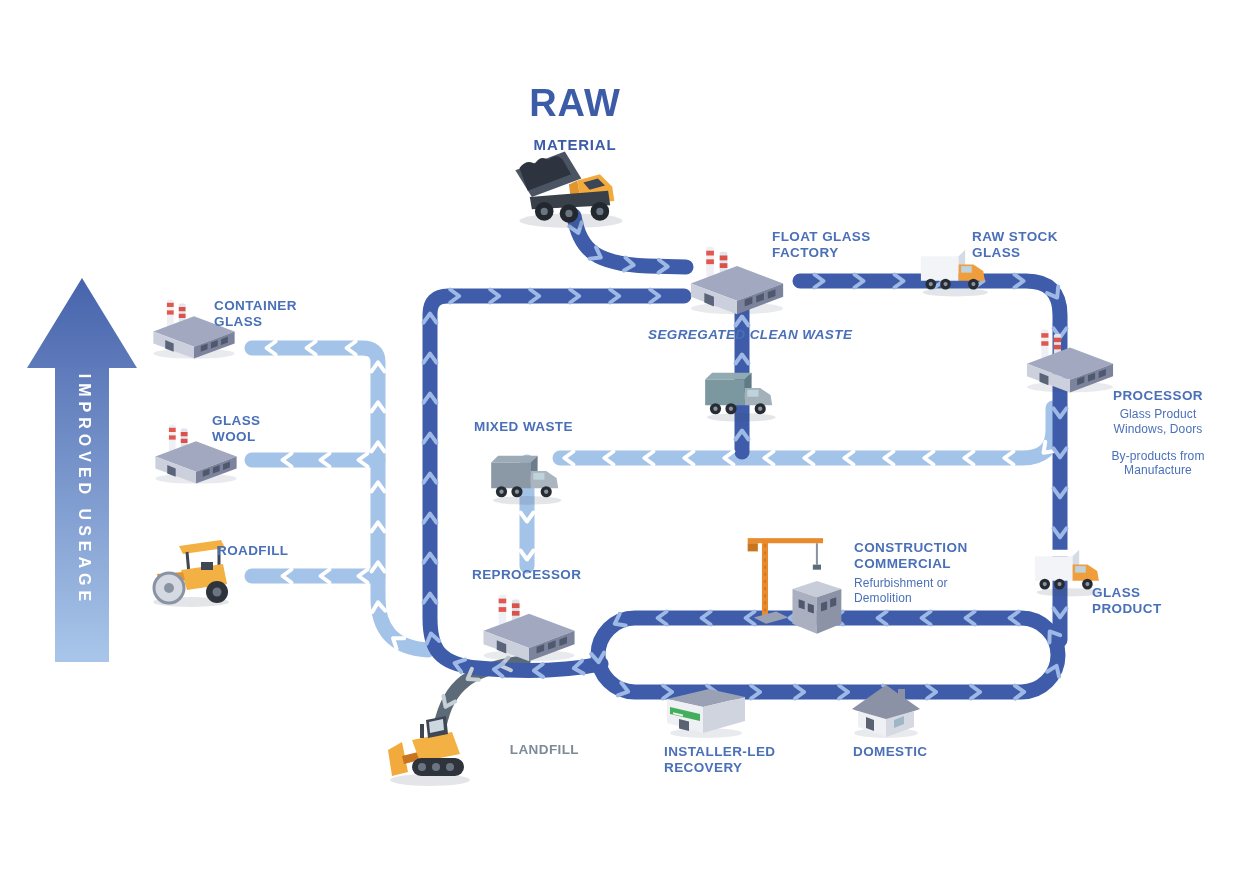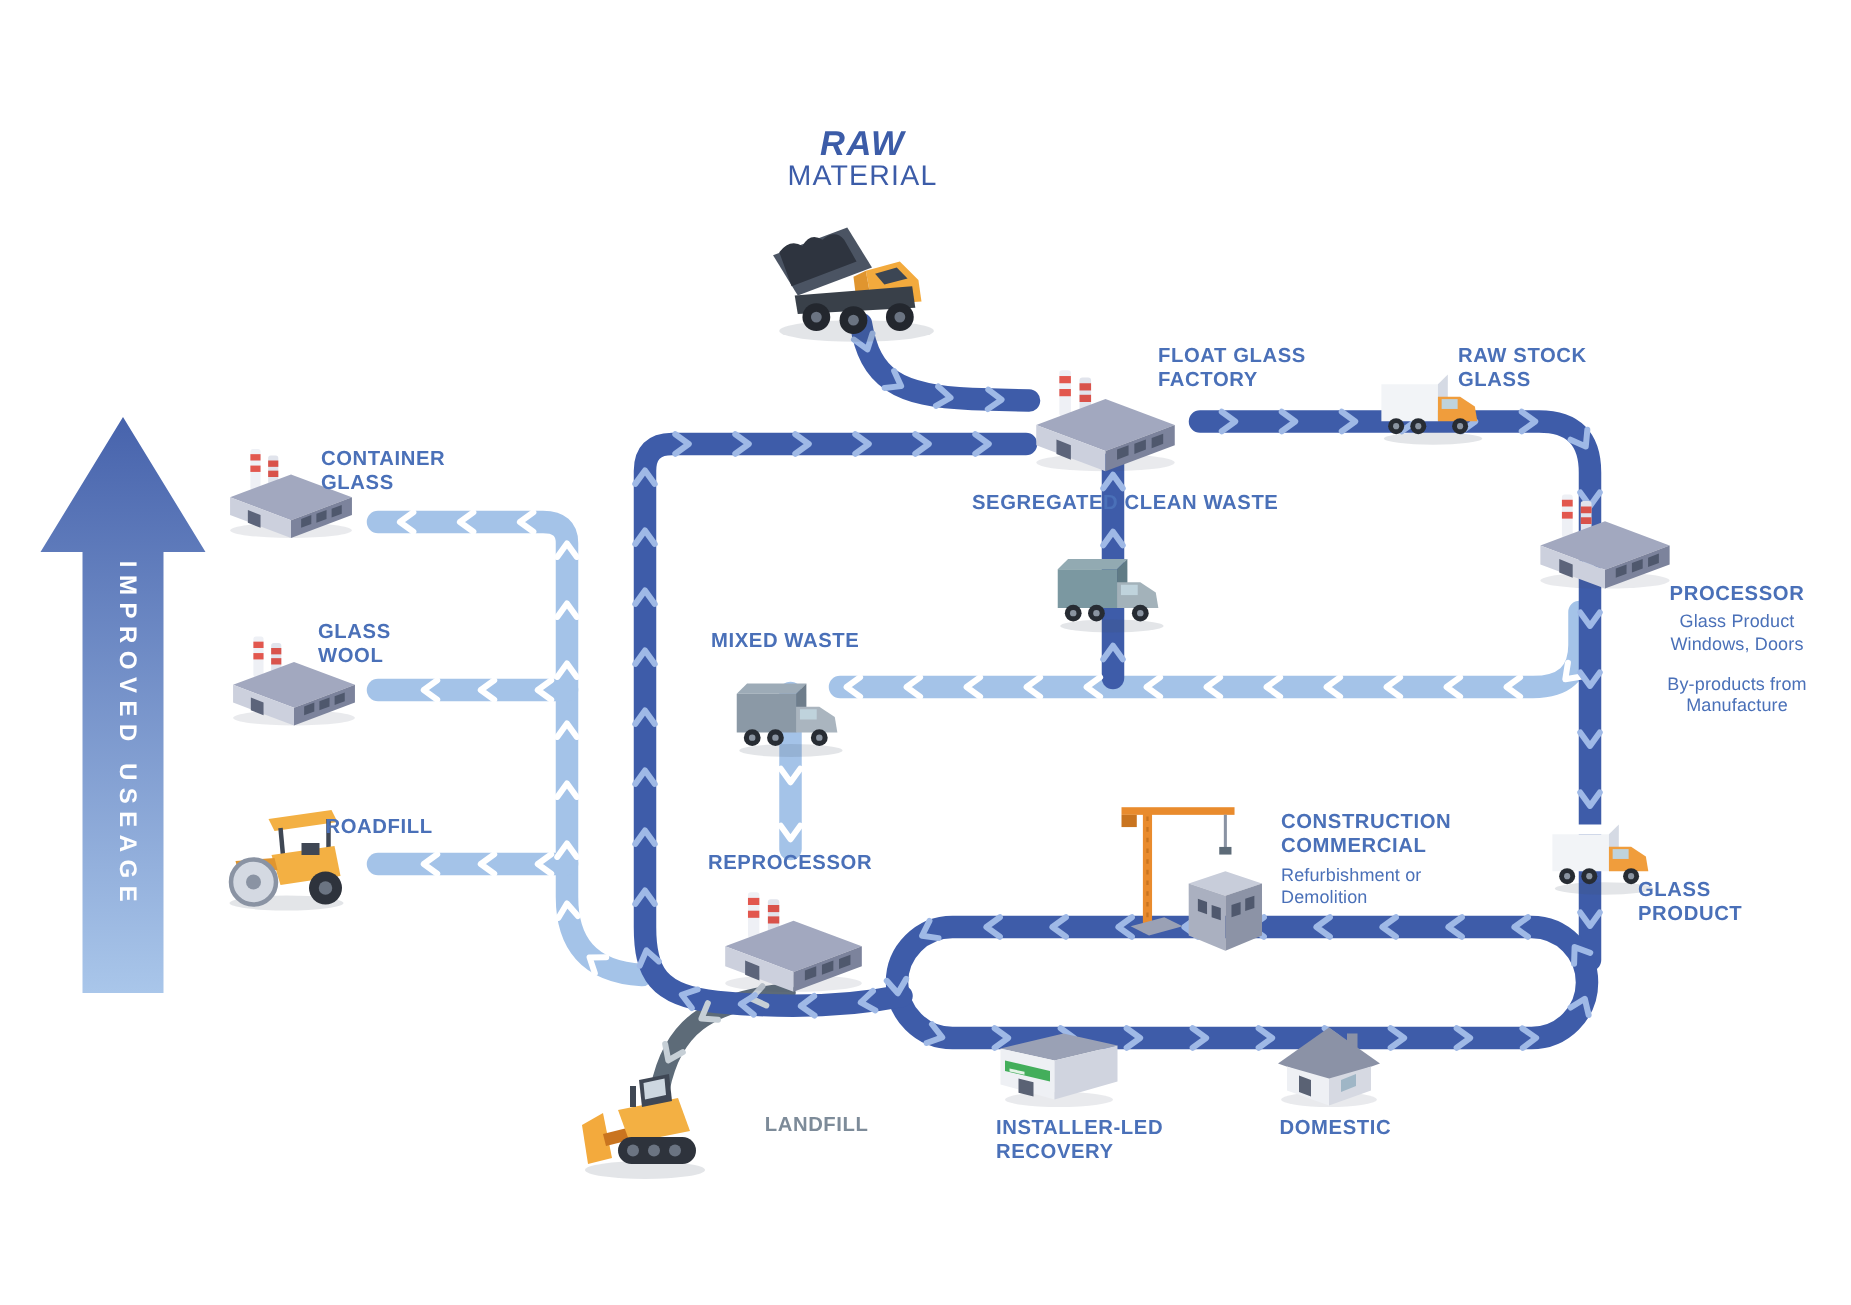--- a/index.html
+++ b/index.html
@@ -8,22 +8,22 @@
   #flows{position:absolute;left:0;top:0;width:1234px;height:870px;z-index:1;}
   #nodes{position:absolute;left:0;top:0;width:1234px;height:870px;z-index:2;}
   .icon{position:absolute;}
   .icon svg{display:block;width:100%;height:100%;}
   .node-label{position:absolute;font-weight:700;font-size:13.5px;line-height:1.22;
               letter-spacing:.4px;color:#4a70b8;white-space:nowrap;}
   .node-label .sub{font-weight:400;font-size:12px;letter-spacing:.1px;}
   .node-label .subfirst{margin-top:3px;}
   .node-label .sub2first{margin-top:12px;}
   #title{position:absolute;left:490px;top:84px;width:170px;text-align:center;color:#3c5ca8;z-index:2;}
-  #title .main{font-size:23px;font-weight:800;letter-spacing:1px;line-height:1;font-style:italic;}
-  #title .sub{font-size:19px;font-weight:400;letter-spacing:.8px;margin-top:0;}
+  #title .main{font-size:38px;font-weight:800;letter-spacing:1px;line-height:1;}
+  #title .sub{font-size:15px;font-weight:700;letter-spacing:.8px;margin-top:14px;}
   #improved-label{position:absolute;left:-53px;top:479px;width:270px;height:22px;
                   transform:rotate(90deg);color:#ffffff;font-weight:700;font-size:16px;
                   letter-spacing:5px;text-align:center;white-space:nowrap;z-index:2;}
 </style>
 </head>
 <body>
 
 <div id="canvas">
 
   <svg id="flows" xmlns="http://www.w3.org/2000/svg" viewBox="0 0 1234 870">
@@ -204,21 +204,21 @@
  <polygon points="52,28 70,28 82,36 84,48 52,48" fill="#a3b2ba"></polygon>
  <polygon points="55,30 68,30 68,38 55,38" fill="#bfd3dc"></polygon>
  <circle cx="18" cy="52" r="6.5" fill="#272c33"></circle>
           <circle cx="18" cy="52" r="2.5" fill="#8a94a1"></circle>
  <circle cx="36" cy="52" r="6.5" fill="#272c33"></circle>
           <circle cx="36" cy="52" r="2.5" fill="#8a94a1"></circle>
  <circle cx="70" cy="52" r="6.5" fill="#272c33"></circle>
           <circle cx="70" cy="52" r="2.5" fill="#8a94a1"></circle>
 </svg>
       </div>
-      <div class="node-label" style="left: 648px; top: 327px; width: 210px; text-align: left; color: rgb(74, 112, 184);">
+      <div class="node-label" style="left: 648px; top: 327px; width: 210px; text-align: left; color: rgb(74, 112, 184); font-style: italic;">
         <div>SEGREGATED CLEAN WASTE</div>
       </div>
       <div class="icon" style="left: 1018px; top: 326px; width: 104px; height: 70px;">
 <svg viewBox="0 0 112 78" xmlns="http://www.w3.org/2000/svg">
  <ellipse cx="56" cy="68" rx="48" ry="6" fill="rgba(70,82,104,.12)"></ellipse>
  <rect x="24" y="4" width="8" height="32" rx="2" fill="#eef0f5"></rect>
  <rect x="24" y="8" width="8" height="5" fill="#e2574e"></rect>
  <rect x="24" y="17" width="8" height="5" fill="#e2574e"></rect>
  <rect x="38" y="9" width="8" height="28" rx="2" fill="#e1e4ec"></rect>
  <rect x="38" y="13" width="8" height="5" fill="#d9534b"></rect>

